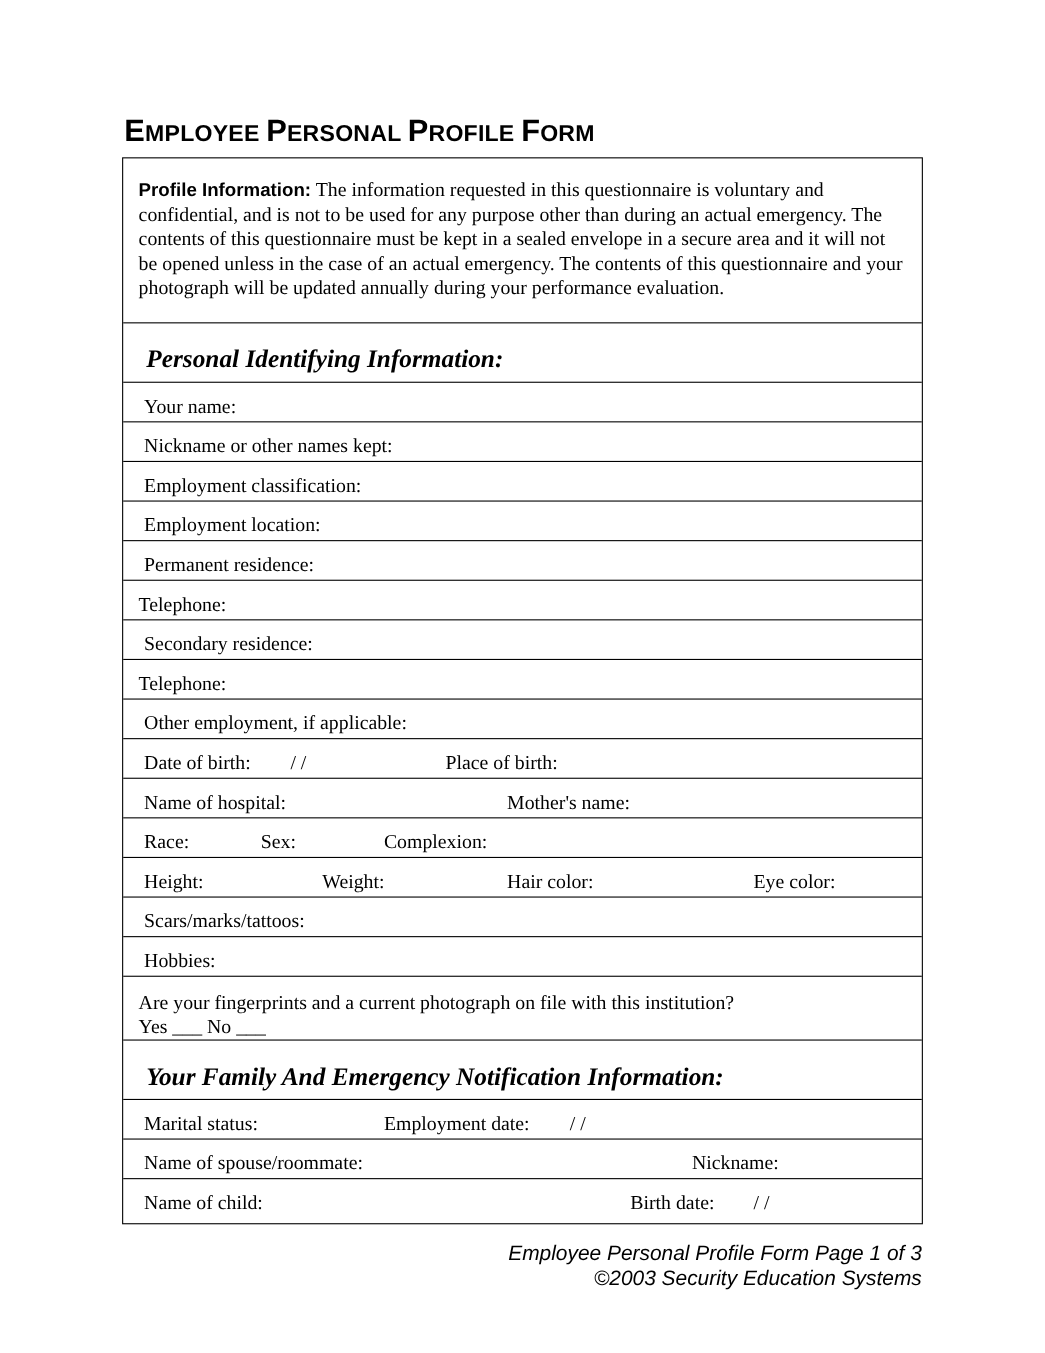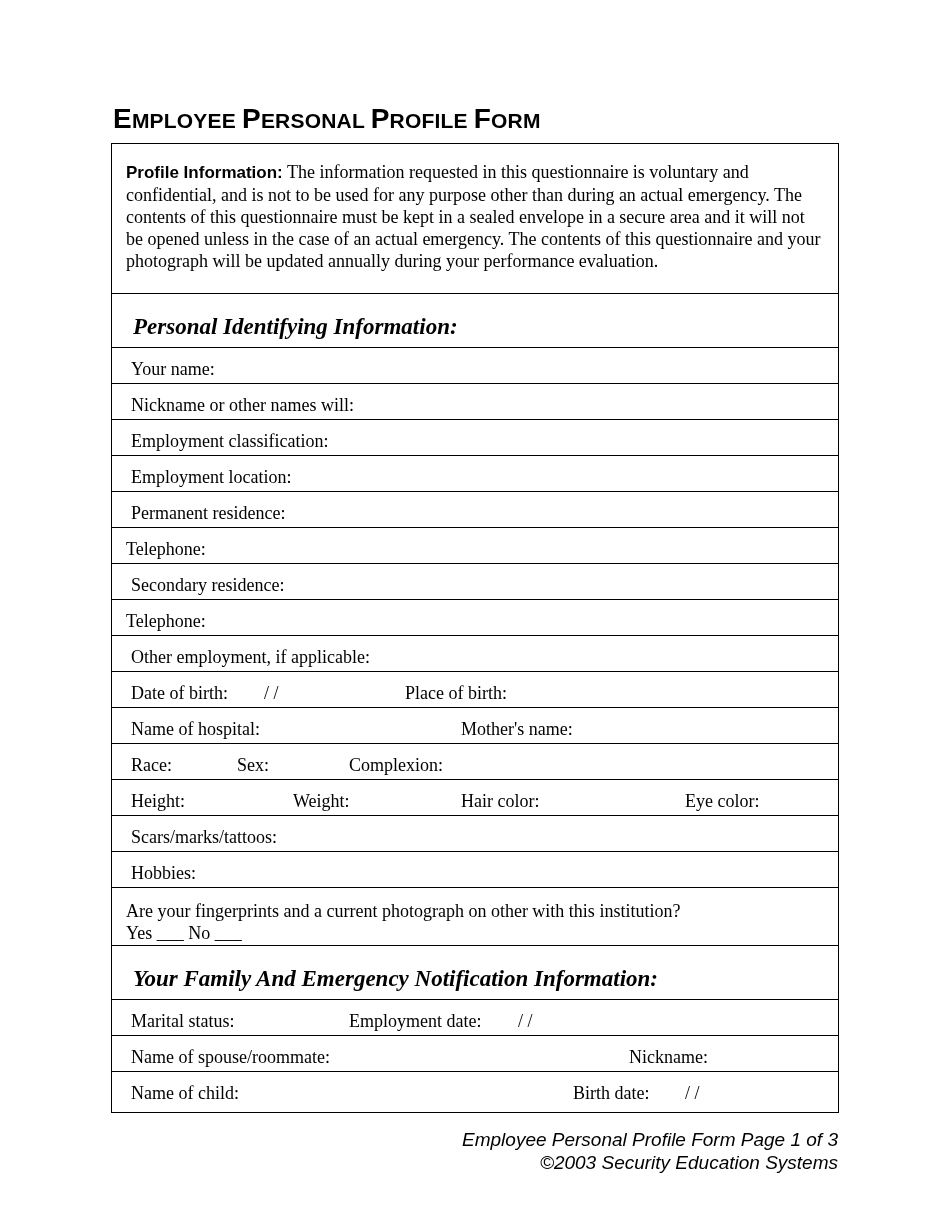--- a/index.html
+++ b/index.html
@@ -45,21 +45,21 @@
 
 <div class="form">
   <div class="row intro"><span class="lead">Profile Information:</span><span> The information requested in this questionnaire is voluntary and confidential, and is not to be used for any purpose other than during an actual emergency. The contents of this questionnaire must be kept in a sealed envelope in a secure area and it will not be opened unless in the case of an actual emergency. The contents of this questionnaire and your photograph will be updated annually during your performance evaluation.</span></div>
 
   <div class="row section">Personal Identifying Information:</div>
 
   <div class="row field">
       <span style="left:19px">Your name:</span>
     </div>
   <div class="row field">
-      <span style="left:19px">Nickname or other names will:</span>
+      <span style="left:19px">Nickname or other names kept:</span>
     </div>
   <div class="row field">
       <span style="left:19px">Employment classification:</span>
     </div>
   <div class="row field">
       <span style="left:19px">Employment location:</span>
     </div>
   <div class="row field">
       <span style="left:19px">Permanent residence:</span>
     </div>
@@ -97,21 +97,21 @@
     <span style="left:573px">Eye color:</span>
   </div>
   <div class="row field">
       <span style="left:19px">Scars/marks/tattoos:</span>
     </div>
   <div class="row field">
       <span style="left:19px">Hobbies:</span>
     </div>
 
   <div class="row q">
-    <div>Are your fingerprints and a current photograph on other with this institution?</div>
+    <div>Are your fingerprints and a current photograph on file with this institution?</div>
     <div>Yes ___ No ___</div>
   </div>
 
   <div class="row section">Your Family And Emergency Notification Information:</div>
 
   <div class="row field">
     <span style="left:19px">Marital status:</span>
     <span style="left:237px">Employment date:</span>
     <span style="left:406px">/     /</span>
   </div>

